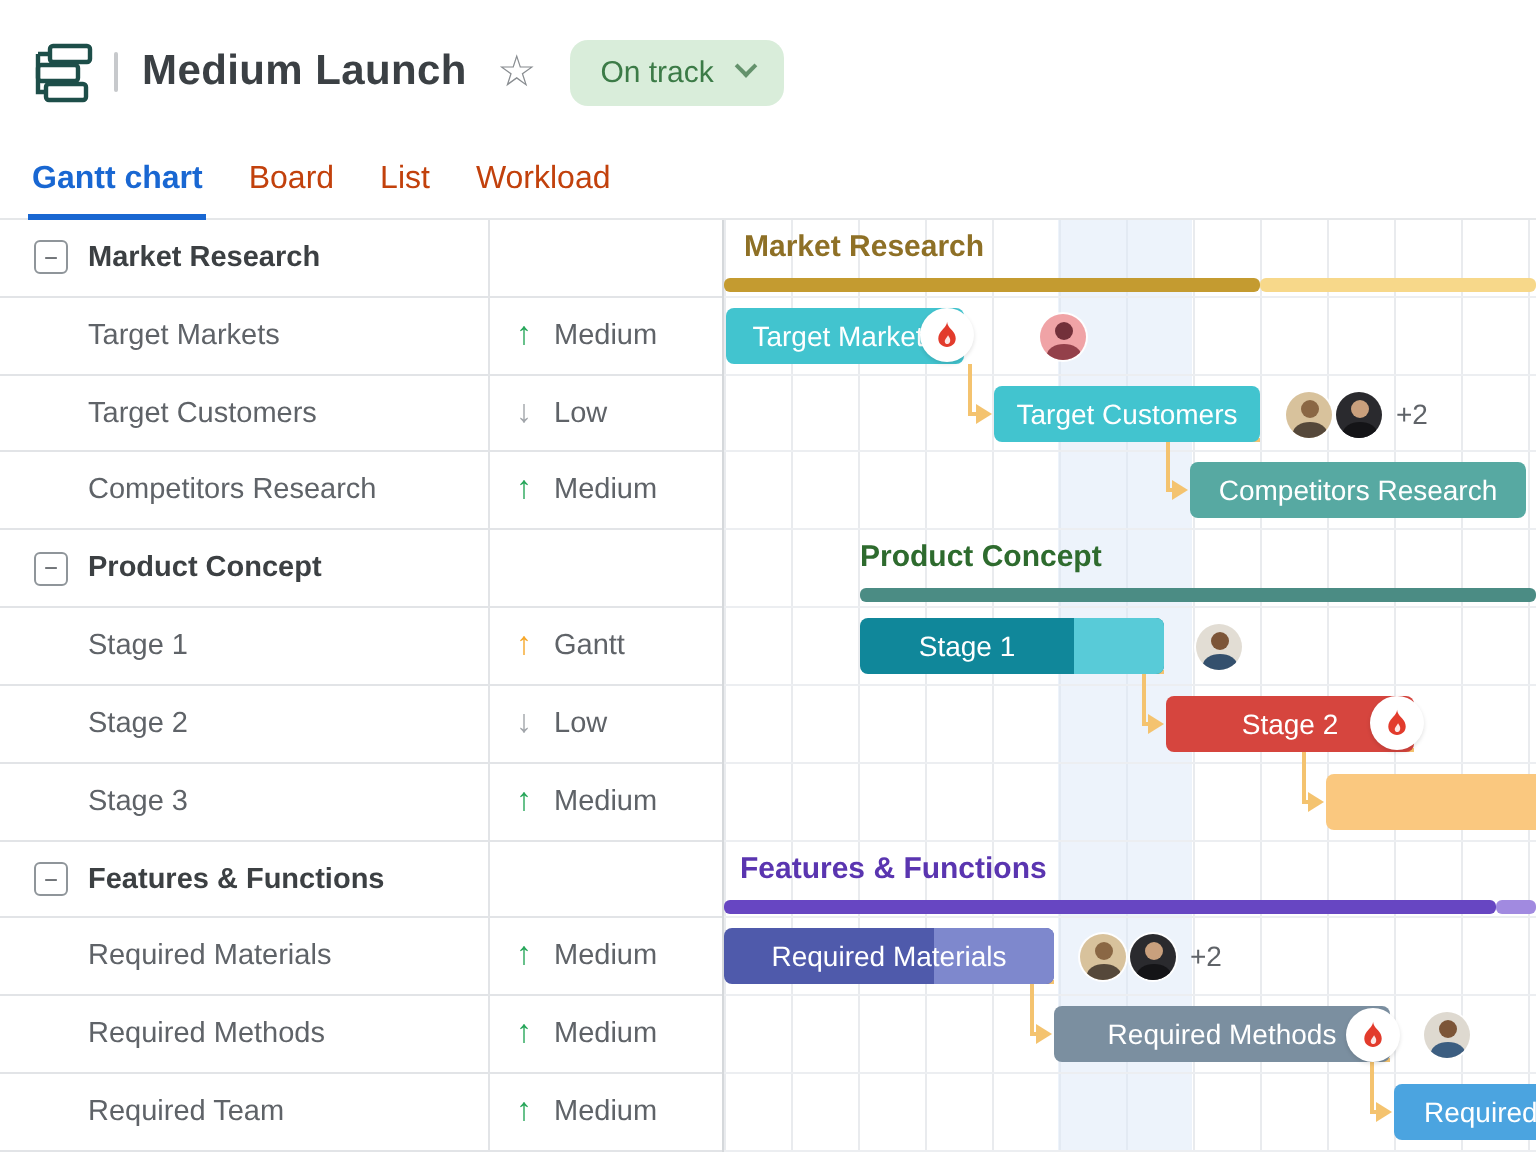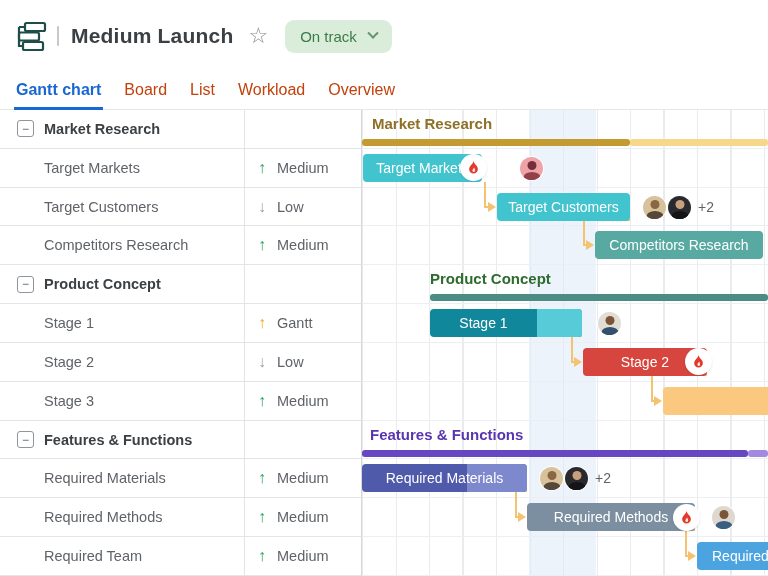--- a/index.html
+++ b/index.html
@@ -98,21 +98,20 @@
       <span class="badge-label">On track</span>
       <span class="badge-chevron"></span>
     </div>
   </div>
 
   <div class="tabbar">
       <div class="tab active">Gantt chart</div>
       <div class="tab">Board</div>
       <div class="tab">List</div>
       <div class="tab">Workload</div>
-      <div class="tab">Overview</div>
     </div>
 
   <div class="main">
     <div class="table-pane">
         <div class="t-row">
           <div class="t-name">
             <div class="collapse-box">−</div>
             <div class="t-group-label">Market Research</div>
           </div>
           <div class="t-prio"></div>

